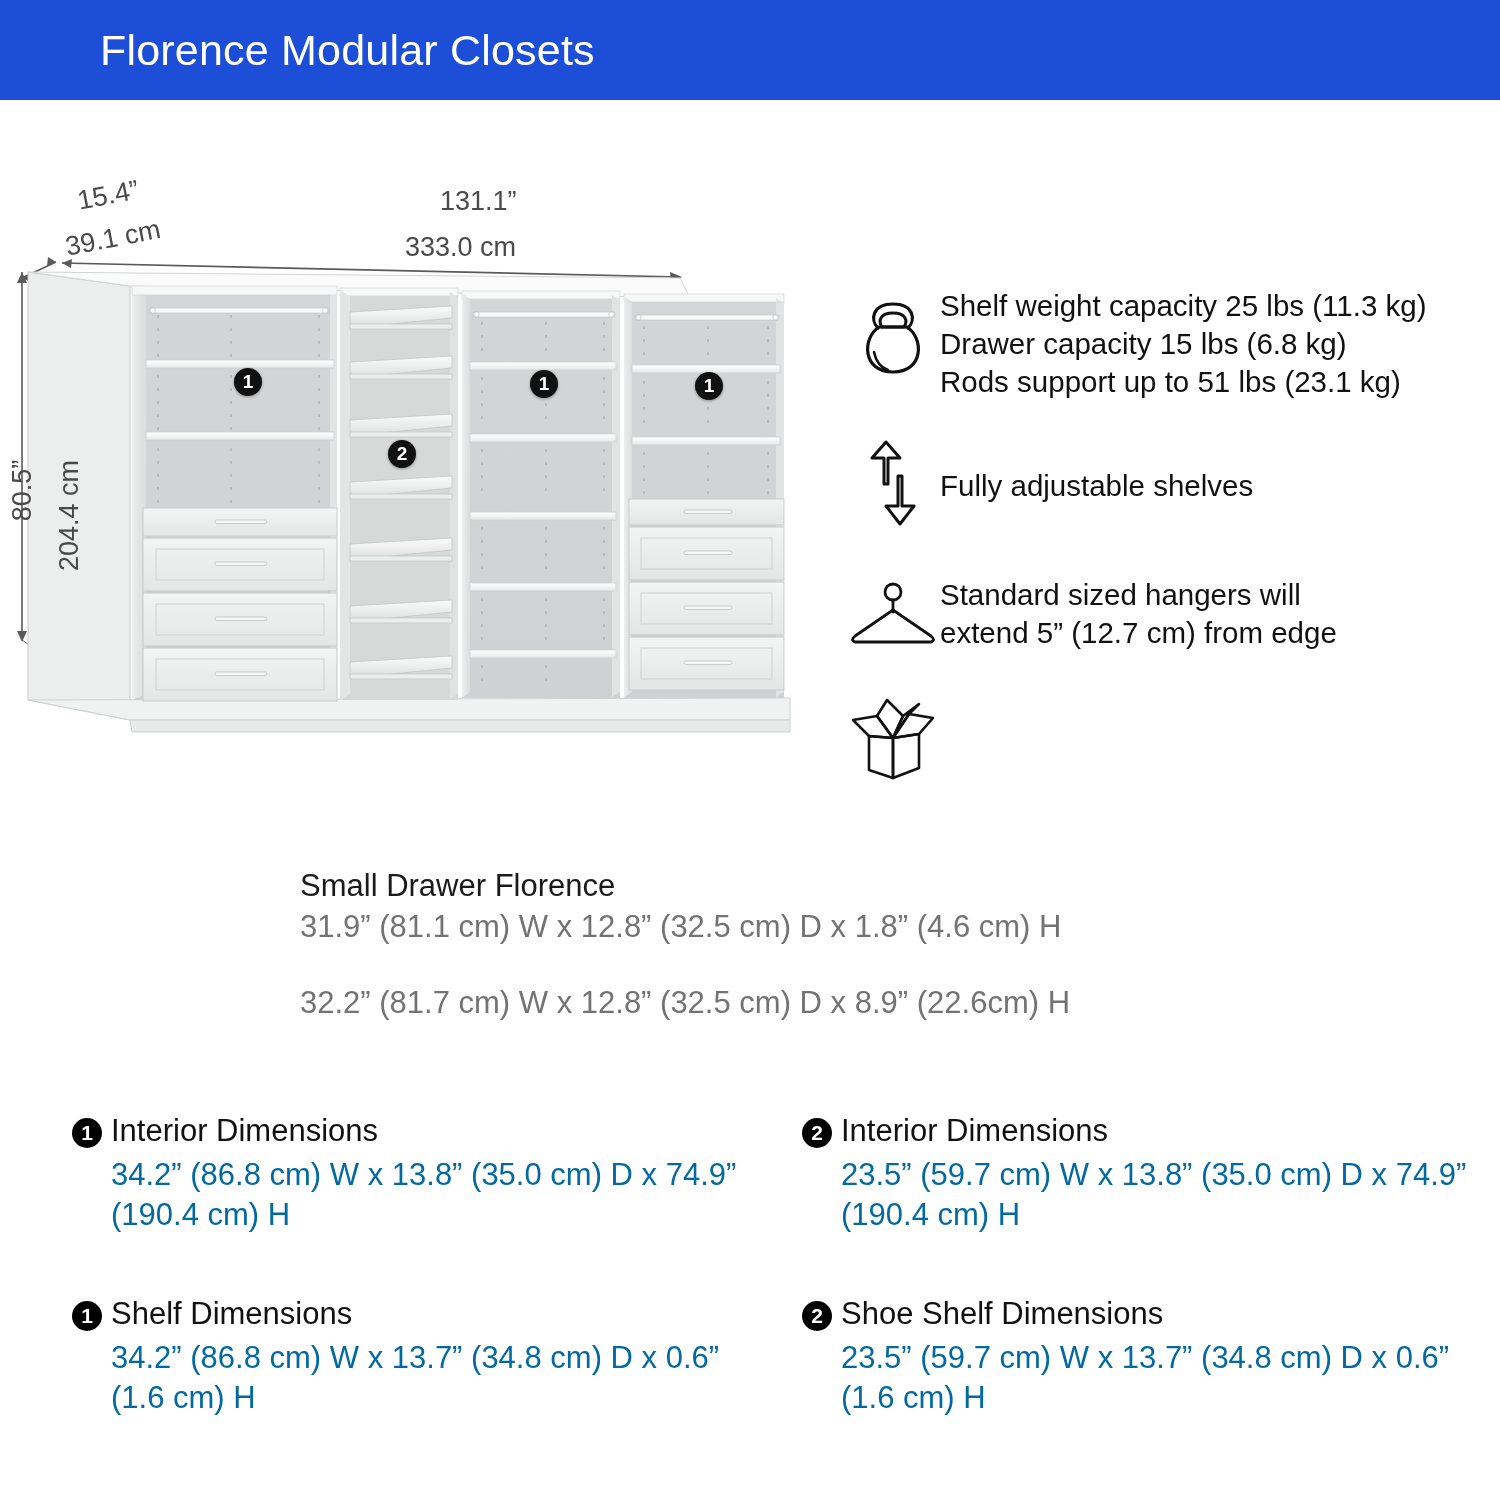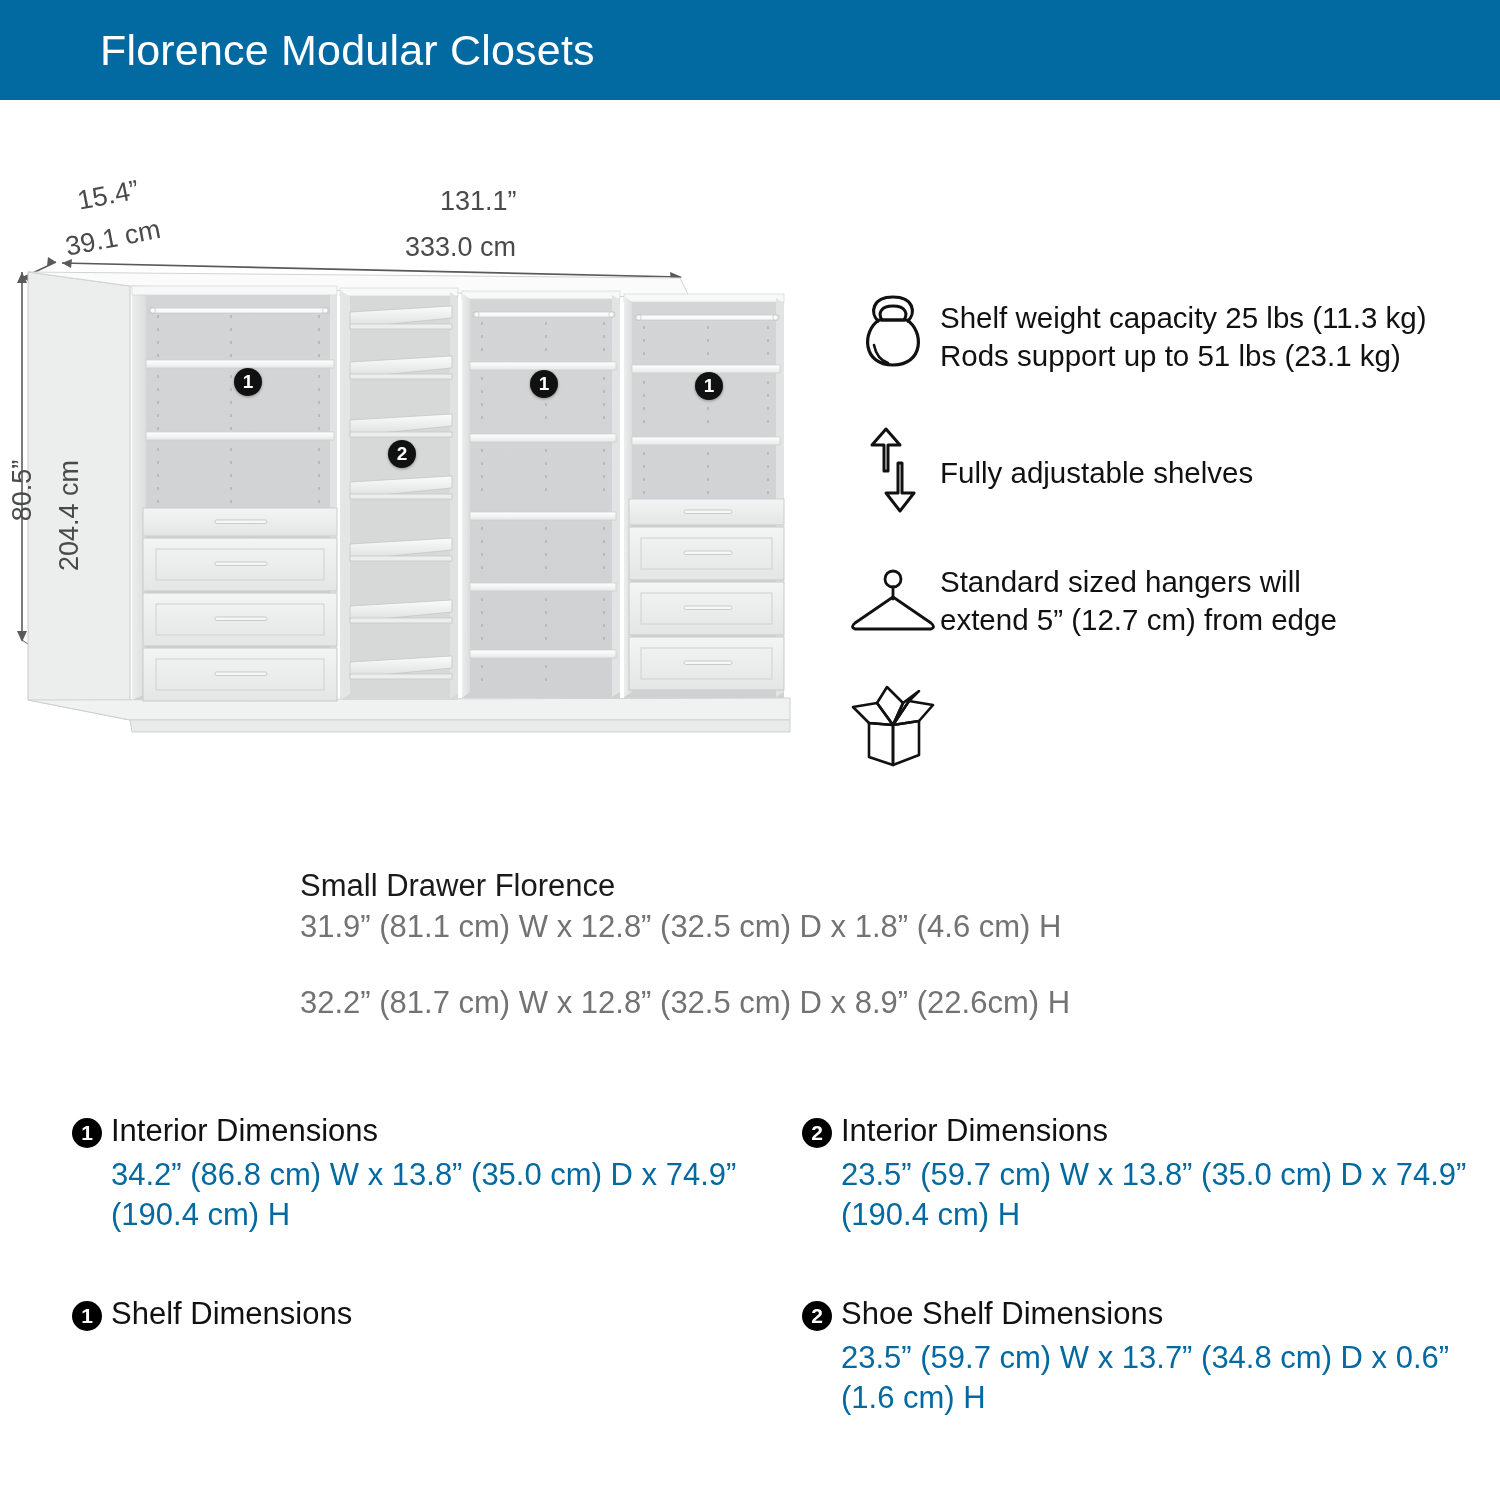--- a/index.html
+++ b/index.html
@@ -14,21 +14,21 @@
     font-family: "Liberation Sans", sans-serif;
     overflow: hidden;
   }
 
   
   #header-banner {
     position: absolute;
     left: 0; top: 0;
     width: 1500px;
     height: 100px;
-    background: #0369a1;
+    background: #1d4ed8;
     display: flex;
     align-items: center;
   }
   #header-title {
     color: #ffffff;
     font-size: 43px;
     font-weight: 400;
     letter-spacing: 0.2px;
     margin-left: 100px;
   }
@@ -517,20 +517,21 @@
     <div class="feature-icon">
       <svg width="78" height="100" viewBox="0 0 78 100">
         <path d="M24 34 C16 26 18 10 39 10 C60 10 62 26 54 34" fill="none" stroke="#111" stroke-width="3.2" stroke-linecap="round"></path>
         <path d="M28 33 C24 27 26 19 39 19 C52 19 54 27 50 33 Z" fill="none" stroke="#111" stroke-width="3"></path>
         <path d="M25 33 C8 44 8 78 39 78 C70 78 70 44 53 33 Z" fill="none" stroke="#111" stroke-width="3.2" stroke-linejoin="round"></path>
         <path d="M20 58 C22 68 28 74 34 76" fill="none" stroke="#111" stroke-width="2.6" stroke-linecap="round"></path>
       </svg>
     </div>
     <div class="feature-text">
       <div>Shelf weight capacity 25 lbs (11.3 kg)</div>
+      <div>Drawer capacity 15 lbs (6.8 kg)</div>
       <div>Rods support up to 51 lbs (23.1 kg)</div>
     </div>
   </div>
 
   <div class="feature-row" style="margin-top:34px;">
     <div class="feature-icon">
       <svg width="78" height="100" viewBox="0 0 78 100">
         <path d="M30 48 L30 22 L18 22 L32 6 L46 22 L34 22 L34 48 Z" fill="none" stroke="#111" stroke-width="3" stroke-linejoin="round"></path>
         <path d="M44 40 L44 70 L32 70 L46 88 L60 70 L48 70 L48 40 Z" fill="none" stroke="#111" stroke-width="3" stroke-linejoin="round"></path>
       </svg>
@@ -595,20 +596,21 @@
       <div class="num-title">Interior Dimensions</div>
     </div>
     <div class="num-value">23.5” (59.7 cm) W x 13.8” (35.0 cm) D x 74.9” (190.4 cm) H</div>
   </div>
 
   <div class="num-block">
     <div class="num-head">
       <div class="badge">1</div>
       <div class="num-title">Shelf Dimensions</div>
     </div>
+    <div class="num-value">34.2” (86.8 cm) W x 13.7” (34.8 cm) D x 0.6” (1.6 cm) H</div>
   </div>
 
   <div class="num-block">
     <div class="num-head">
       <div class="badge">2</div>
       <div class="num-title">Shoe Shelf Dimensions</div>
     </div>
     <div class="num-value">23.5” (59.7 cm) W x 13.7” (34.8 cm) D x 0.6” (1.6 cm) H</div>
   </div>
 

